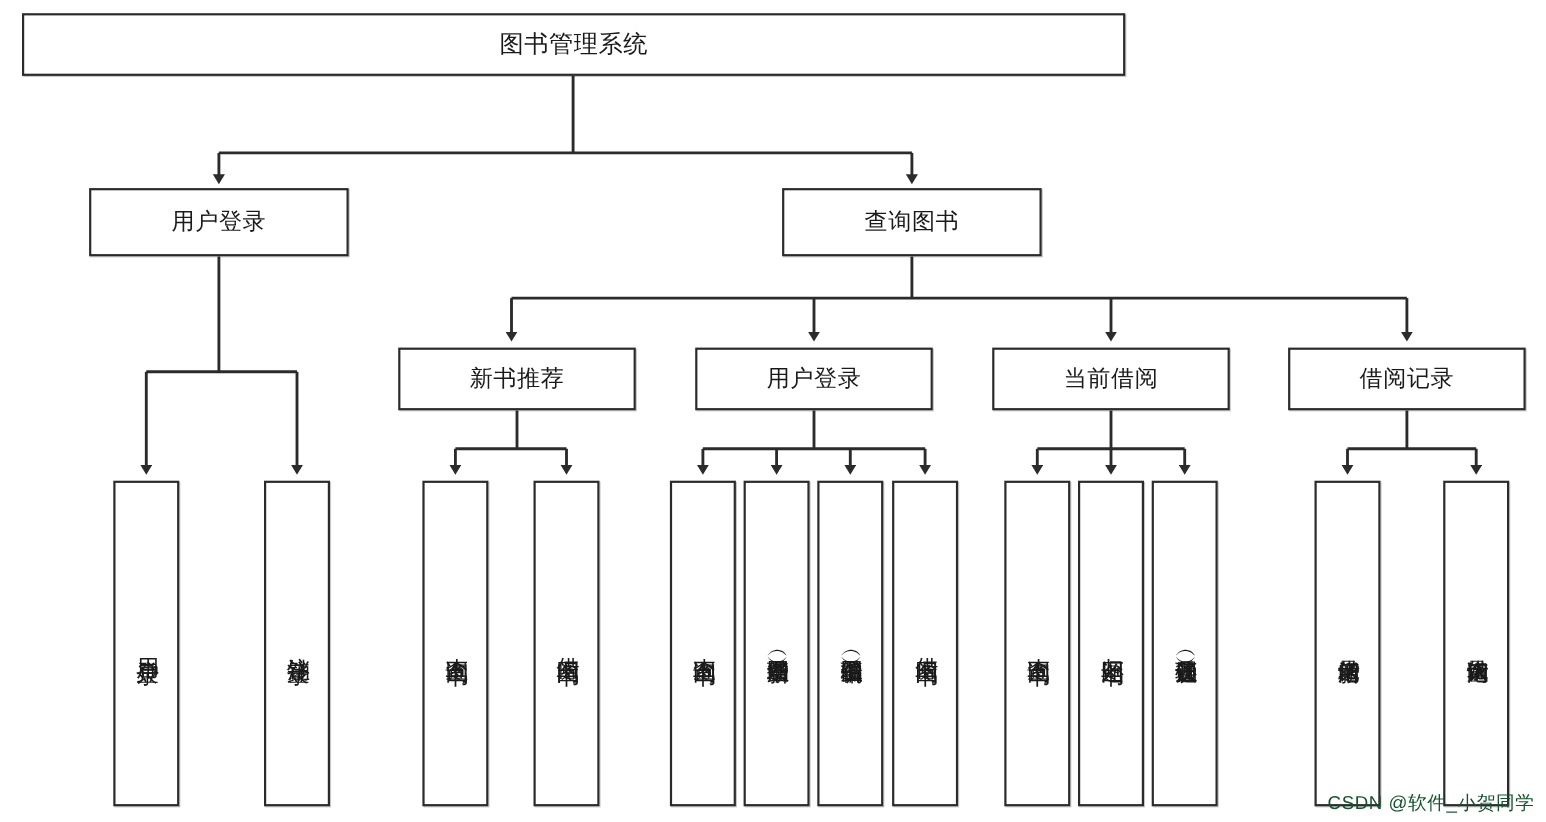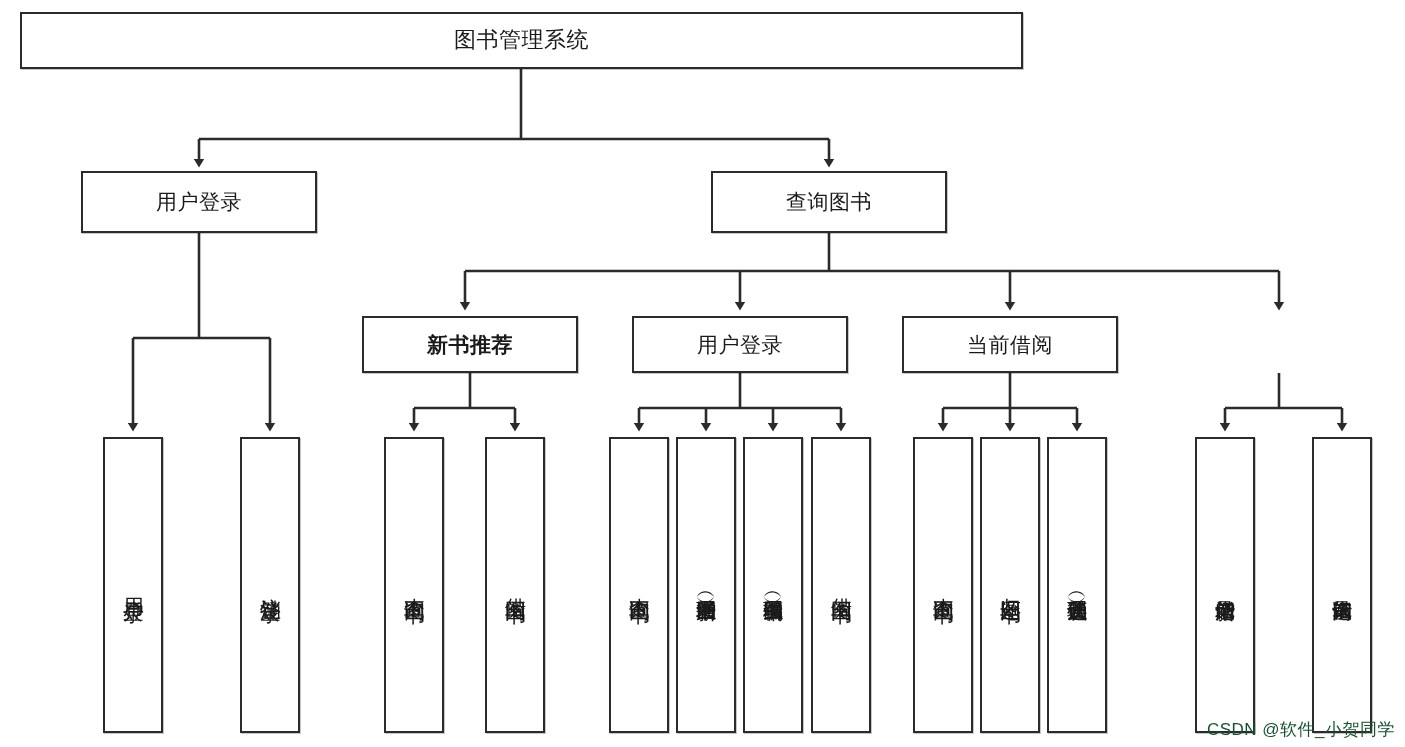--- a/index.html
+++ b/index.html
@@ -141,29 +141,32 @@
     <span class="node-label">图书管理系统</span>
   </div>
 
   <div class="node horiz" style="left:81px; top:171px; width:236px; height:62px;">
     <span class="node-label">用户登录</span>
   </div>
   <div class="node horiz" style="left:711px; top:171px; width:236px; height:62px;">
     <span class="node-label">查询图书</span>
   </div>
 
-  <div class="node horiz" style="left:362px; top:316px; width:216px; height:57px;font-weight:bold;">
+  <div class="node horiz" style="left:362px; top:316px; width:216px; height:57px;">
     <span class="node-label">新书推荐</span>
   </div>
   <div class="node horiz" style="left:632px; top:316px; width:216px; height:57px;">
     <span class="node-label">用户登录</span>
   </div>
   <div class="node horiz" style="left:902px; top:316px; width:216px; height:57px;text-align:right;">
     <span class="node-label">当前借阅</span>
   </div>
+  <div class="node horiz" style="left:1171px; top:316px; width:216px; height:57px;">
+    <span class="node-label">借阅记录</span>
+  </div>
 
   <div class="node vert" style="left:103px; top:437px; width:60px; height:296px;">
     <span class="node-label">用户登录</span>
   </div>
   <div class="node vert" style="left:240px; top:437px; width:60px; height:296px;">
     <span class="node-label">注销登录</span>
   </div>
 
   <div class="node vert" style="left:384px; top:437px; width:60px; height:296px;">
     <span class="node-label">查询图书</span>

